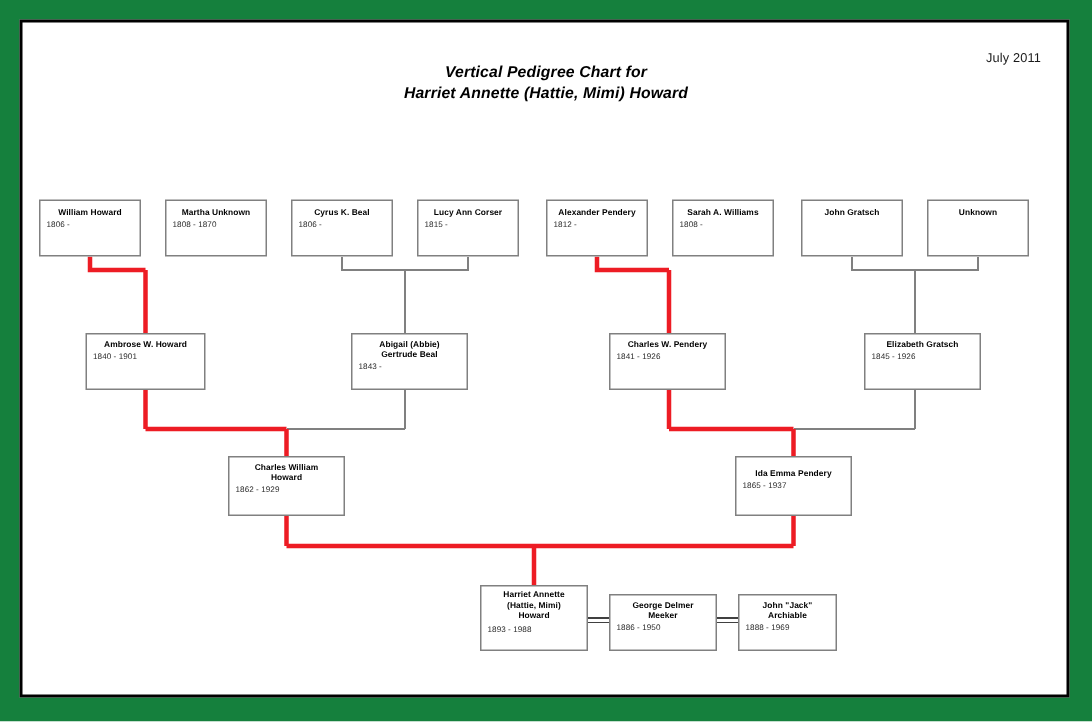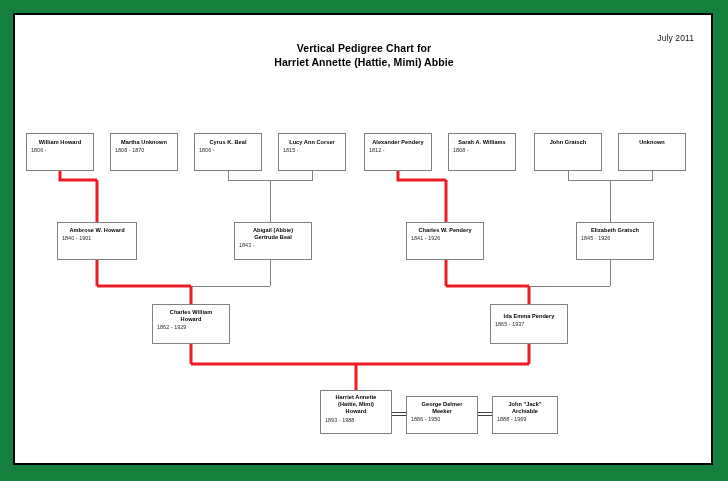--- a/index.html
+++ b/index.html
@@ -48,20 +48,21 @@
     position: absolute;
     left: 0;
     right: 0;
     top: 41px;
     text-align: center;
     font-size: 10.5px;
     font-weight: bold;
     color: #000000;
     line-height: 14px;
     letter-spacing: 0.1px;
+    font-style: italic;
   }
   .chart-title span {
     display: block;
   }
   .pbox {
     position: absolute;
     box-sizing: border-box;
     border: 1px solid #808080;
     background: #ffffff;
     overflow: hidden;
@@ -93,21 +94,21 @@
 <body>
 
 <div id="page">
 
   <div id="frame"></div>
 
   <div class="date-stamp">July 2011</div>
 
   <div class="chart-title">
     <span>Vertical Pedigree Chart for</span>
-    <span>Harriet Annette (Hattie, Mimi) Abbie</span>
+    <span>Harriet Annette (Hattie, Mimi) Howard</span>
   </div>
 
   <svg id="chart-canvas" viewBox="0 0 728 481" width="728" height="481" xmlns="http://www.w3.org/2000/svg">
 
     <g stroke="#808080" stroke-width="1" fill="none" shape-rendering="crispEdges">
       <path d="M 228 171 L 228 180 L 312 180 L 312 171"></path>
       <path d="M 270 180 L 270 222"></path>
       <path d="M 270 260 L 270 286"></path>
       <path d="M 568 171 L 568 180 L 652 180 L 652 171"></path>
       <path d="M 610 180 L 610 222"></path>

